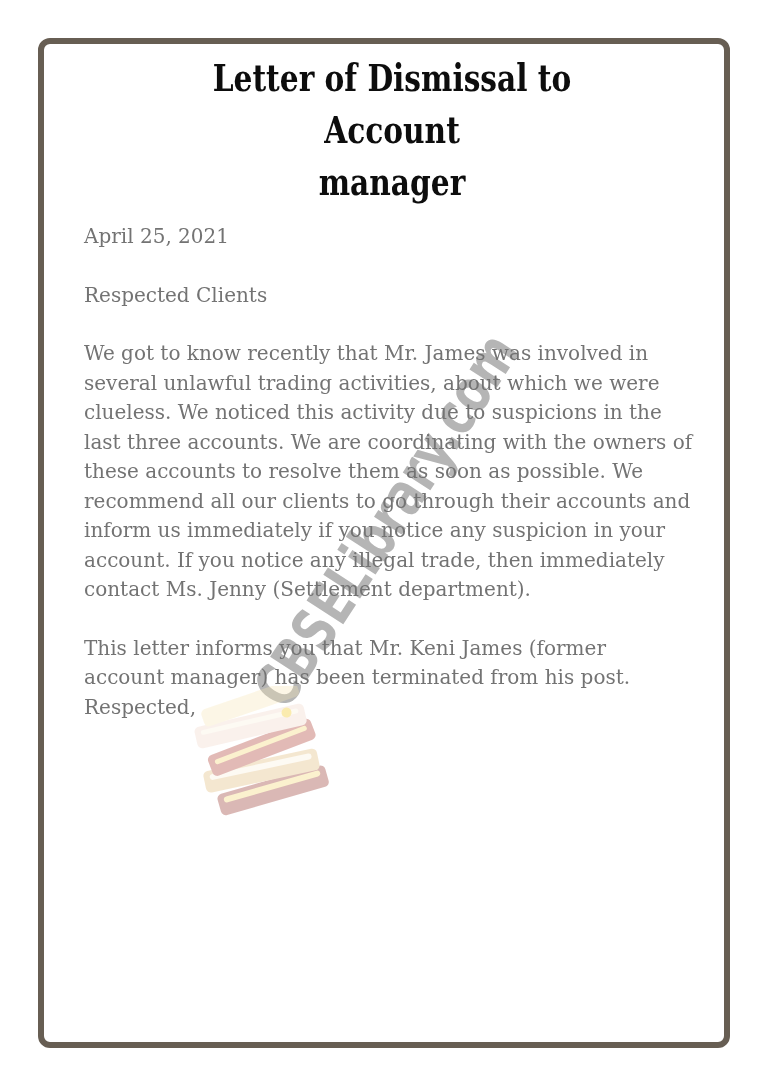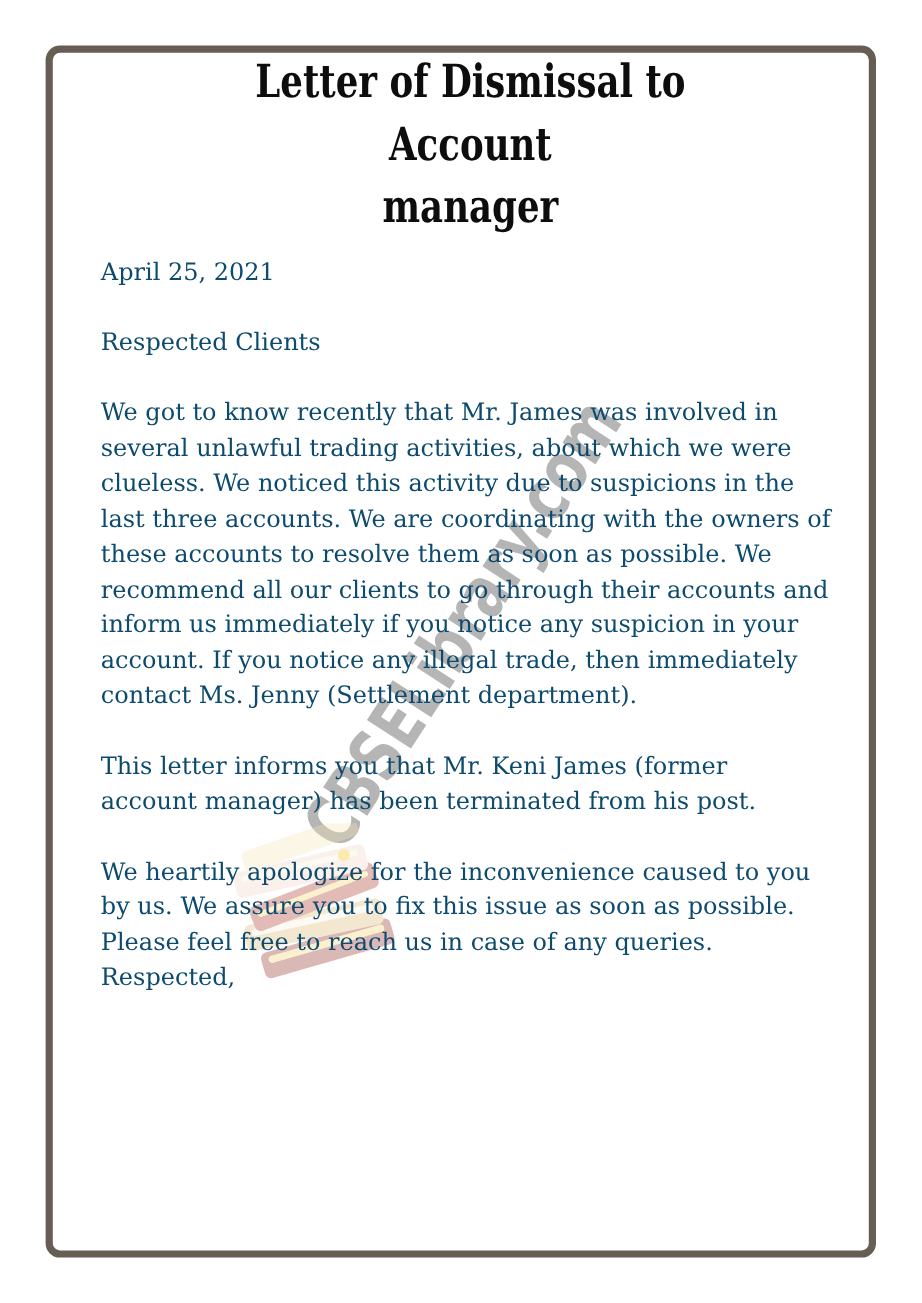--- a/index.html
+++ b/index.html
@@ -25,41 +25,41 @@
   }
   .logo-layer {
     position: absolute;
     left: 178px; top: 686px;
     width: 160px; height: 132px;
     opacity: 0.33;
     z-index: 1;
   }
   .content {
     position: absolute;
-    left: 84px; top: 42px;
+    left: 84px; top: 52px;
     width: 616px;
     z-index: 2;
     color: #1e1e1e;
   }
   h1.letter-title {
     margin: 0 0 14px 0;
     text-align: center;
     font-family: "DejaVu Serif", serif;
     font-weight: bold;
     font-size: 38px;
     line-height: 52px;
     color: #0d0d0d;
     white-space: pre-line;
     transform: scaleX(0.78);
     transform-origin: 50% 50%;
   }
   .body-text, .line-block {
     font-size: 20px;
     line-height: 29.5px;
-    color: #0c4a6e;
+    color: #737373;
   }
   .line-block { margin: 0 0 29px 0; white-space: pre; }
   .para { margin: 0 0 29px 0; white-space: pre; }
   .para:last-child { margin-bottom: 0; }
 </style>
 </head>
 <body>
 
 <div class="page">
 
@@ -105,22 +105,19 @@
 several unlawful trading activities, about which we were
 clueless. We noticed this activity due to suspicions in the
 last three accounts. We are coordinating with the owners of
 these accounts to resolve them as soon as possible. We
 recommend all our clients to go through their accounts and
 inform us immediately if you notice any suspicion in your
 account. If you notice any illegal trade, then immediately
 contact Ms. Jenny (Settlement department).</p>
       <p class="para">This letter informs you that Mr. Keni James (former
 account manager) has been terminated from his post.</p>
-      <p class="para">We heartily apologize for the inconvenience caused to you
-by us. We assure you to fix this issue as soon as possible.
-Please feel free to reach us in case of any queries.</p>
     </div>
 
     <div class="line-block">Respected,</div>
 
   </div>
 
 </div>
 
 </body></html>

